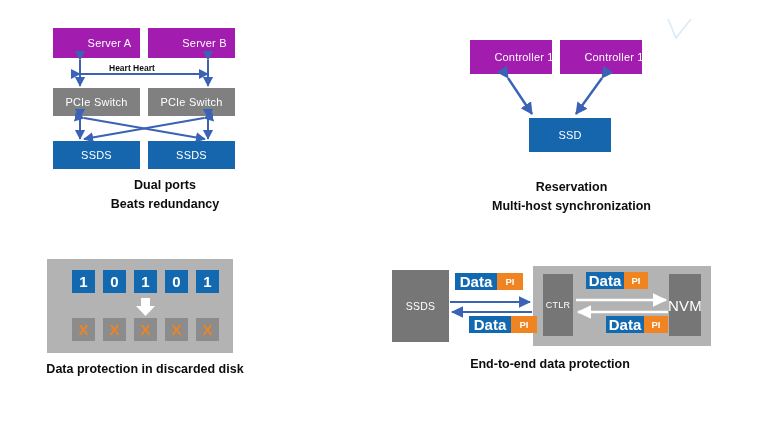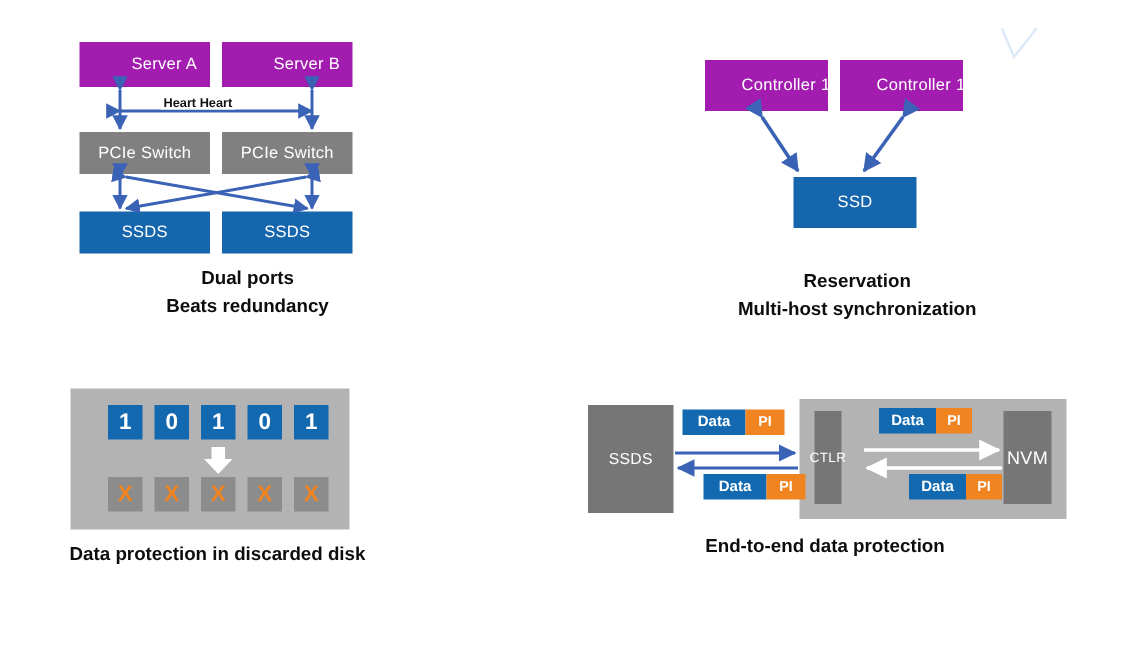--- a/index.html
+++ b/index.html
@@ -68,21 +68,21 @@
     position:absolute;
     width:23px;height:23px;
     background:#8c8c8c;
     color:#ef8421;
     display:flex;align-items:center;justify-content:center;
     font-size:15px;font-weight:600;
   }
 
   
   .pill{position:absolute;display:flex;height:17px;}
-  .pill .d{background:#1269b0;color:#fff;display:flex;align-items:center;justify-content:center;font-size:10px;font-weight:bold;}
+  .pill .d{background:#1269b0;color:#fff;display:flex;align-items:center;justify-content:center;font-size:15px;font-weight:bold;}
   .pill .p{background:#ef8421;color:#fff;display:flex;align-items:center;justify-content:center;font-size:9.5px;font-weight:bold;}
 
   .corner-mark{position:absolute;}
 </style>
 </head>
 <body>
 
 <div class="panel" style="left:0;top:0;width:330px;height:230px;">
 
   <div class="box cyan" style="left:53px;top:28px;width:87px;height:30px;">Server A</div>
@@ -180,23 +180,23 @@
     <div class="l2">Data protection in discarded disk</div>
   </div>
 </div>
 
 <div class="panel" style="left:380px;top:250px;width:383px;height:180px;">
 
   <div class="box midgray" style="left:12px;top:20px;width:57px;height:72px;font-size:10.5px;">SSDS</div>
 
   <div class="lightpanel" style="position:absolute;left:153px;top:16px;width:178px;height:80px;"></div>
 
-  <div class="box midgray" style="left:163px;top:24px;width:18px;height:62px;font-size:9px;text-align:right;">CTLR</div>
-
-  <div class="box midgray" style="left:289px;top:24px;width:32px;height:62px;font-size:12px;">NVM</div>
+  <div class="box midgray" style="left:163px;top:24px;width:30px;height:62px;font-size:9px;text-align:right;">CTLR</div>
+
+  <div class="box midgray" style="left:289px;top:24px;width:32px;height:62px;font-size:15px;">NVM</div>
 
   <svg class="ov" width="383" height="180">
     <defs>
       <marker id="ahe" markerWidth="7" markerHeight="7" refX="5.5" refY="3.5" orient="auto">
         <path d="M0,0.6 L6,3.5 L0,6.4 z" fill="#3a62b5"></path>
       </marker>
       <marker id="ahw" markerWidth="7" markerHeight="7" refX="5.5" refY="3.5" orient="auto">
         <path d="M0,0.6 L6,3.5 L0,6.4 z" fill="#ffffff"></path>
       </marker>
     </defs>

